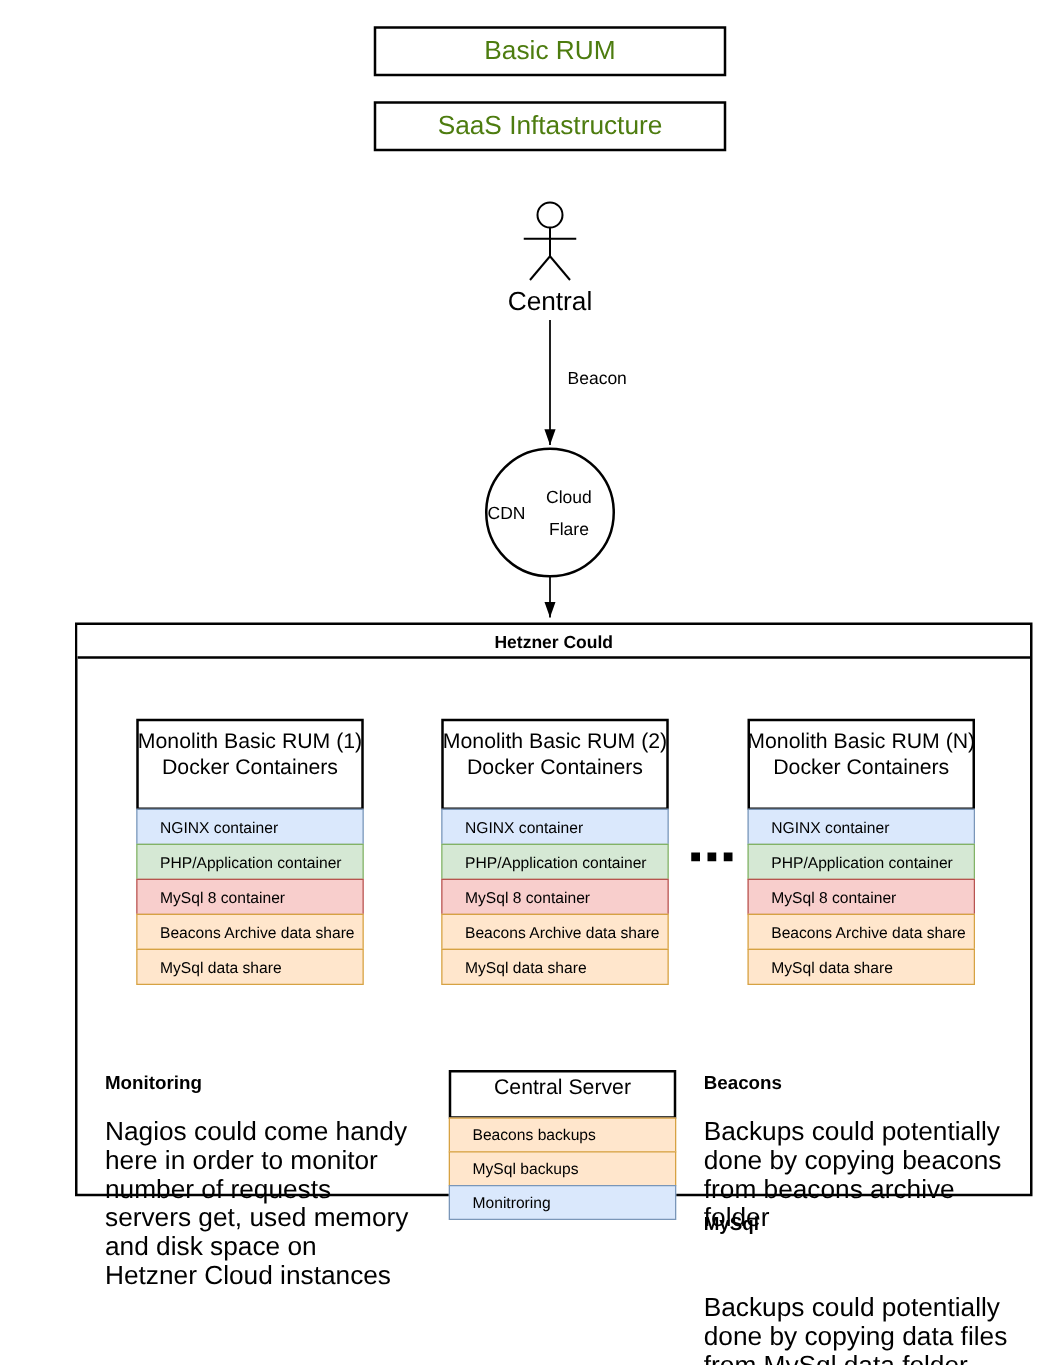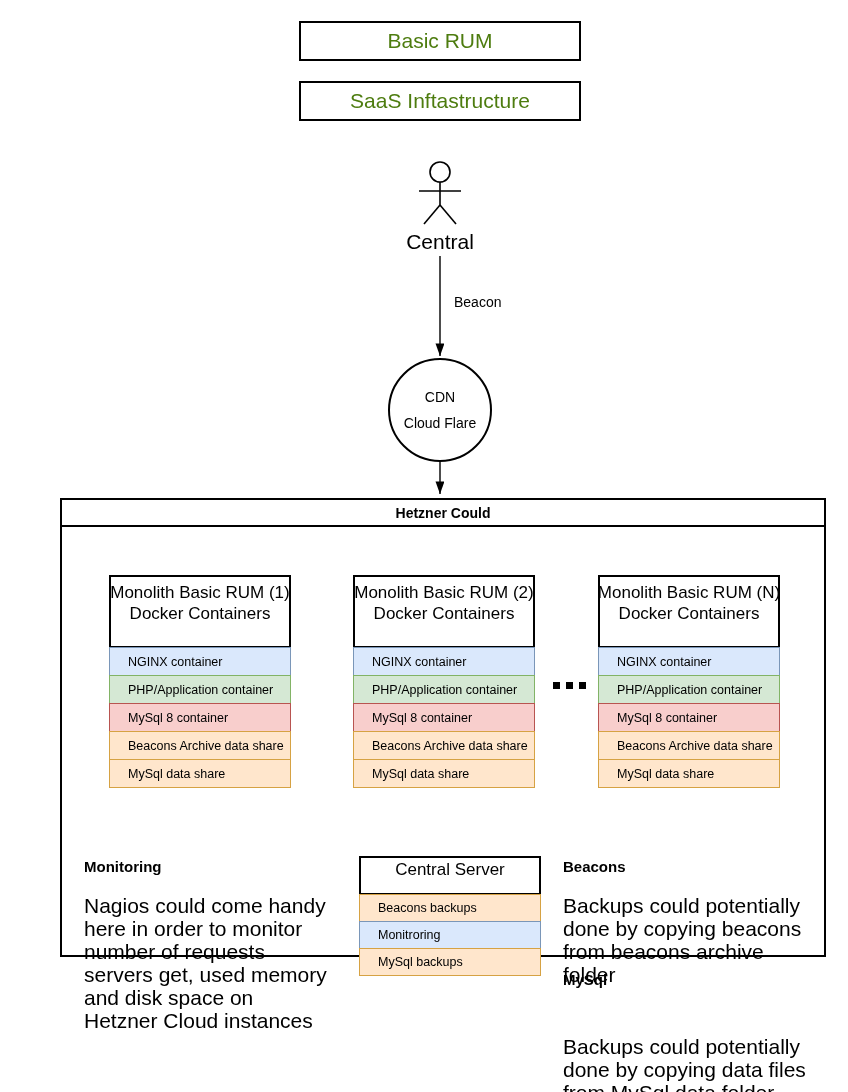--- a/index.html
+++ b/index.html
@@ -38,21 +38,21 @@
     text-align: center;
     white-space: nowrap;
   }
 
   
   .cdn-circle {
     border: 2px solid #000000;
     border-radius: 50%;
     background: #ffffff;
     display: flex;
-    flex-direction: column;
+    flex-direction: row;
     align-items: center;
     justify-content: center;
     font-size: 14px;
     line-height: 26px;
     text-align: center;
   }
 
   
   .edge-label {
     font-size: 14px;
@@ -229,22 +229,22 @@
     <div class="row blue" style="height:27px;">NGINX container</div>
     <div class="row green" style="height:27px;">PHP/Application container</div>
     <div class="row red" style="height:27px;">MySql 8 container</div>
     <div class="row orange" style="height:27px;">Beacons Archive data share</div>
     <div class="row orange" style="height:27px;">MySql data share</div>
   </div>
 
   <div class="abs stack" style="left:359px; top:856px; width:182px;">
     <div class="central-header" style="height:33px;">Central Server</div>
     <div class="row orange" style="height:26px;">Beacons backups</div>
+    <div class="row orange" style="height:26px;">MySql backups</div>
     <div class="row blue" style="height:26px;">Monitroring</div>
-    <div class="row orange" style="height:26px;">MySql backups</div>
   </div>
 
   <div class="abs note-head" style="left:84px; top:858px;">Monitoring</div>
   <div class="abs note-body" style="left:84px; top:894px; width:248px;">Nagios could come handy here in order to monitor number of requests servers get, used memory and disk space on Hetzner Cloud instances</div>
 
   <div class="abs note-head" style="left:563px; top:858px;">Beacons</div>
   <div class="abs note-body" style="left:563px; top:894px; width:245px;">Backups could potentially done by copying beacons from beacons archive folder</div>
 
   <div class="abs note-head" style="left:563px; top:971px;">MySql</div>
   <div class="abs note-body" style="left:563px; top:1007px; width:245px;margin-top:28px;">Backups could potentially done by copying data files from MySql data folder</div>

